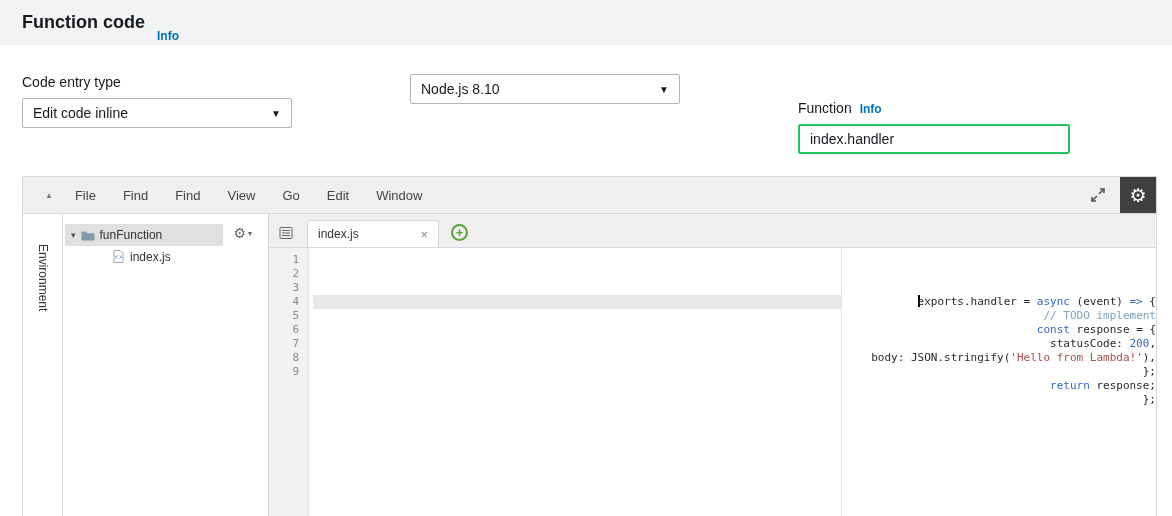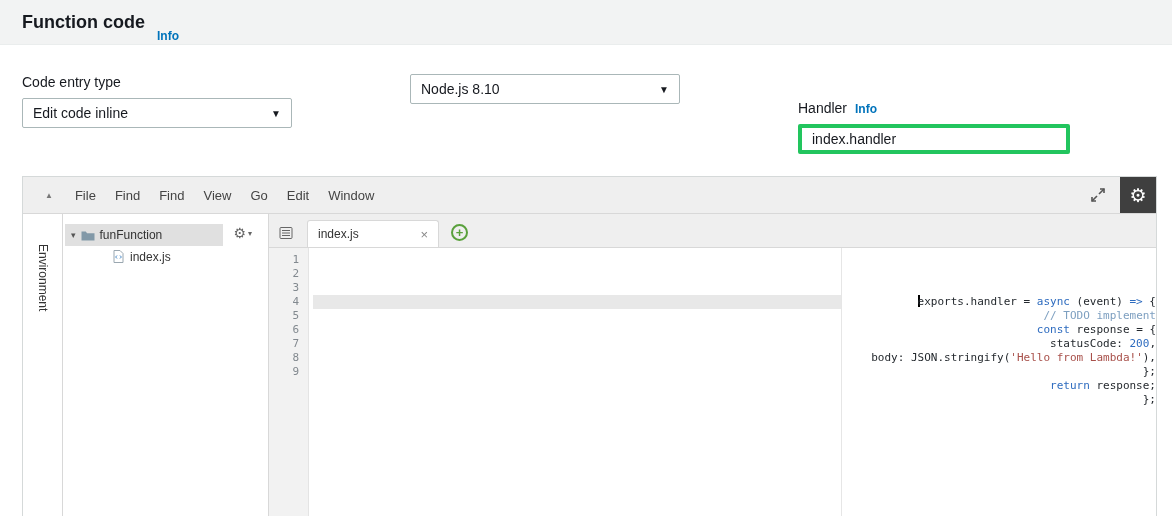--- a/index.html
+++ b/index.html
@@ -15,30 +15,30 @@
   
   .form-row { display:flex; gap:118px; padding:29px 0 0 22px; }
   .field { display:flex; flex-direction:column; }
   .field-label-row { display:flex; align-items:baseline; gap:8px; margin-bottom:8px; }
   .field-label { font-size:14px; }
   .f1 { width:270px; } .f2 { width:270px; } .f3 { width:272px; }
   .control { height:30px; border:1px solid #aab7b8; border-radius:2px; background:#fff;
     display:flex; align-items:center; justify-content:space-between; padding:0 10px;
     font-size:14px; cursor:pointer; }
   .select-arrow { font-size:10px; color:#16191f; }
-  .text-input { height:30px; width:100%; border:4px solid #22c55e; border-radius:2px;
+  .text-input { height:30px; width:100%; border:2px solid #22c55e; border-radius:2px;
     padding:0 10px; font-size:14px; color:#16191f; font-family:"Liberation Sans",sans-serif; }
 
   
   .ide { margin:22px 15px 0 22px; width:1135px; height:380px;
     border:1px solid #d5d9d9; background:#fff; display:flex; flex-direction:column; }
   .menubar { height:37px; background:#efefef; border-bottom:1px solid #d8d8d8;
     display:flex; align-items:center; padding-left:22px; font-size:13px; color:#444; }
   .collapse-tri { font-size:8px; color:#777; margin-right:22px; cursor:pointer; }
-  .menubar-items { display:flex; gap:19px; }
+  .menubar-items { display:flex; gap:27px; }
   .menu-item { cursor:pointer; }
   .menubar-right { margin-left:auto; display:flex; align-items:center; height:100%; }
   .fullscreen-btn { margin-right:14px; cursor:pointer; display:flex; }
   .gear-box { width:36px; height:36px; background:#3f3f3f; color:#fff; display:flex;
     align-items:center; justify-content:center; cursor:pointer; }
   .gear-glyph { font-family:"DejaVu Sans",sans-serif; font-size:19px; line-height:1; }
 
   .ide-body { flex:1; display:flex; min-height:0; }
 
   
@@ -113,21 +113,21 @@
     </div>
   </div>
   <div class="field f2">
     <div class="control">
       <span>Node.js 8.10</span>
       <span class="select-arrow">▼</span>
     </div>
   </div>
   <div class="field f3">
     <div class="field-label-row">
-      <span class="field-label">Handler</span>
+      <span class="field-label">Function</span>
       <span class="info-link">Info</span>
     </div>
     <input class="text-input" type="text" value="index.handler" style="">
   </div>
 </div>
 
 <div class="ide">
 
   <div class="menubar">
     <span class="collapse-tri">▲</span>

